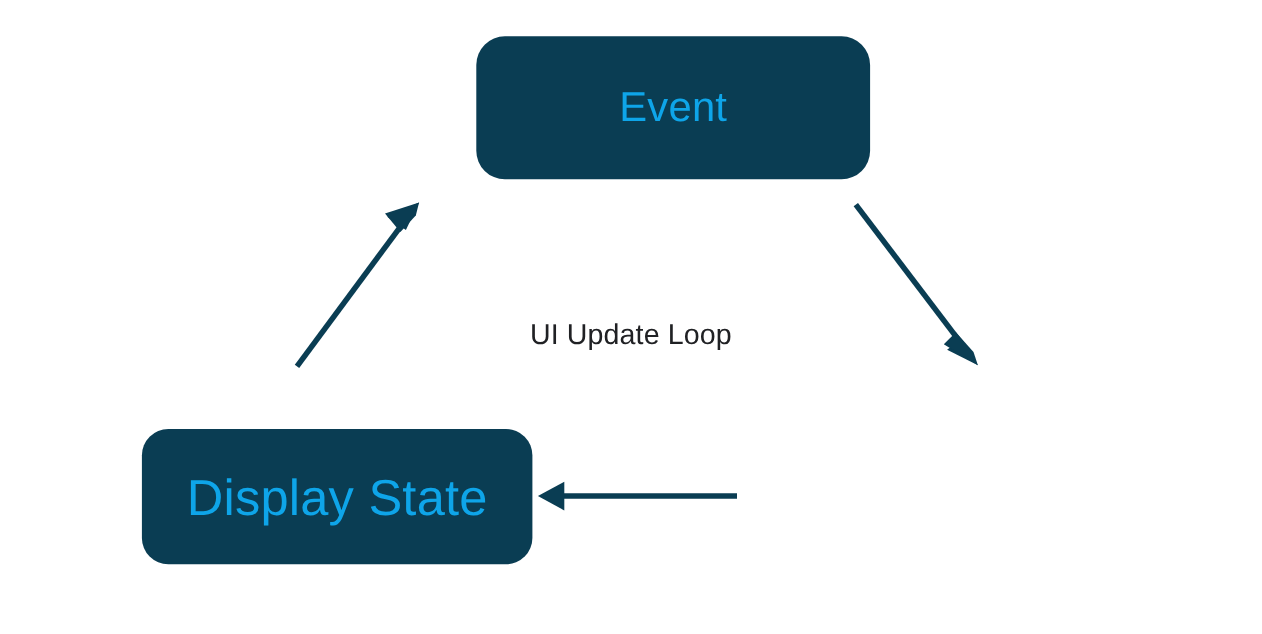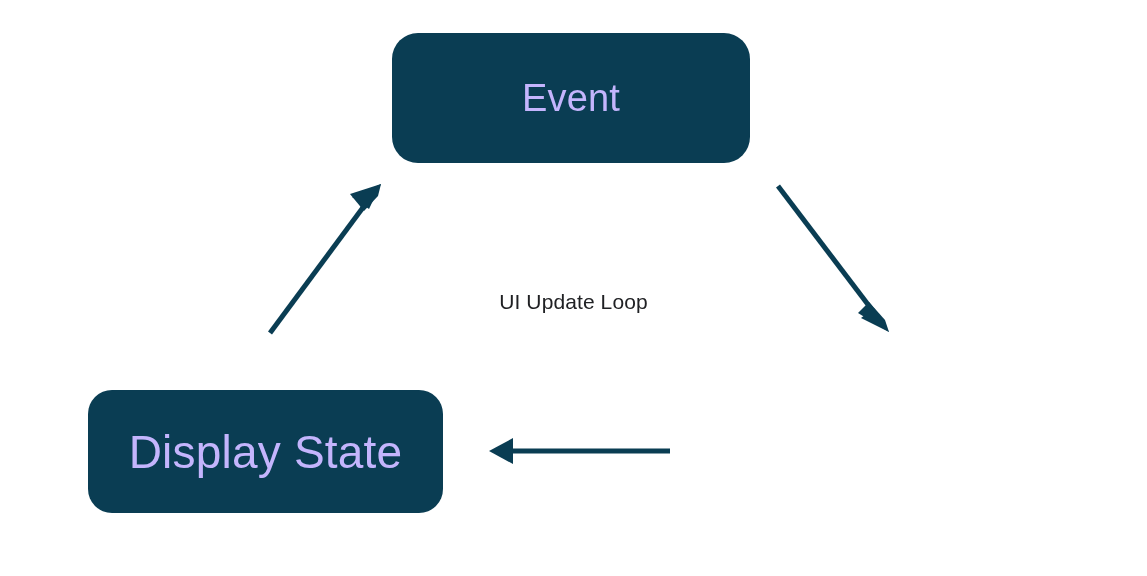--- a/index.html
+++ b/index.html
@@ -16,22 +16,23 @@
     height: 576px;
     background: #ffffff;
     overflow: hidden;
   }
   .node {
     position: absolute;
     display: flex;
     align-items: center;
     justify-content: center;
     background: #0A3D53;
-    color: #c4b5fd;
+    color: #0ea5e9;
     box-sizing: border-box;
+    margin-left: 41px;
     -webkit-font-smoothing: antialiased;
   }
   .node-label {
     font-family: "Liberation Sans", sans-serif;
     font-weight: 400;
     letter-spacing: 0.2px;
     line-height: 1;
     white-space: nowrap;
   }
   #node-event {
@@ -65,21 +66,21 @@
   #node-update-state .node-label {
     font-size: 46px;
   }
   #center-caption {
     position: absolute;
     left: 0;
     top: 289px;
     width: 1147px;
     text-align: center;
     font-family: "Liberation Sans", sans-serif;
-    font-size: 21px;
+    font-size: 26px;
     font-weight: 400;
     color: #202124;
     letter-spacing: 0.1px;
     line-height: 1.2;
     -webkit-font-smoothing: antialiased;
   }
   #arrow-layer {
     position: absolute;
     left: 0;
     top: 0;

